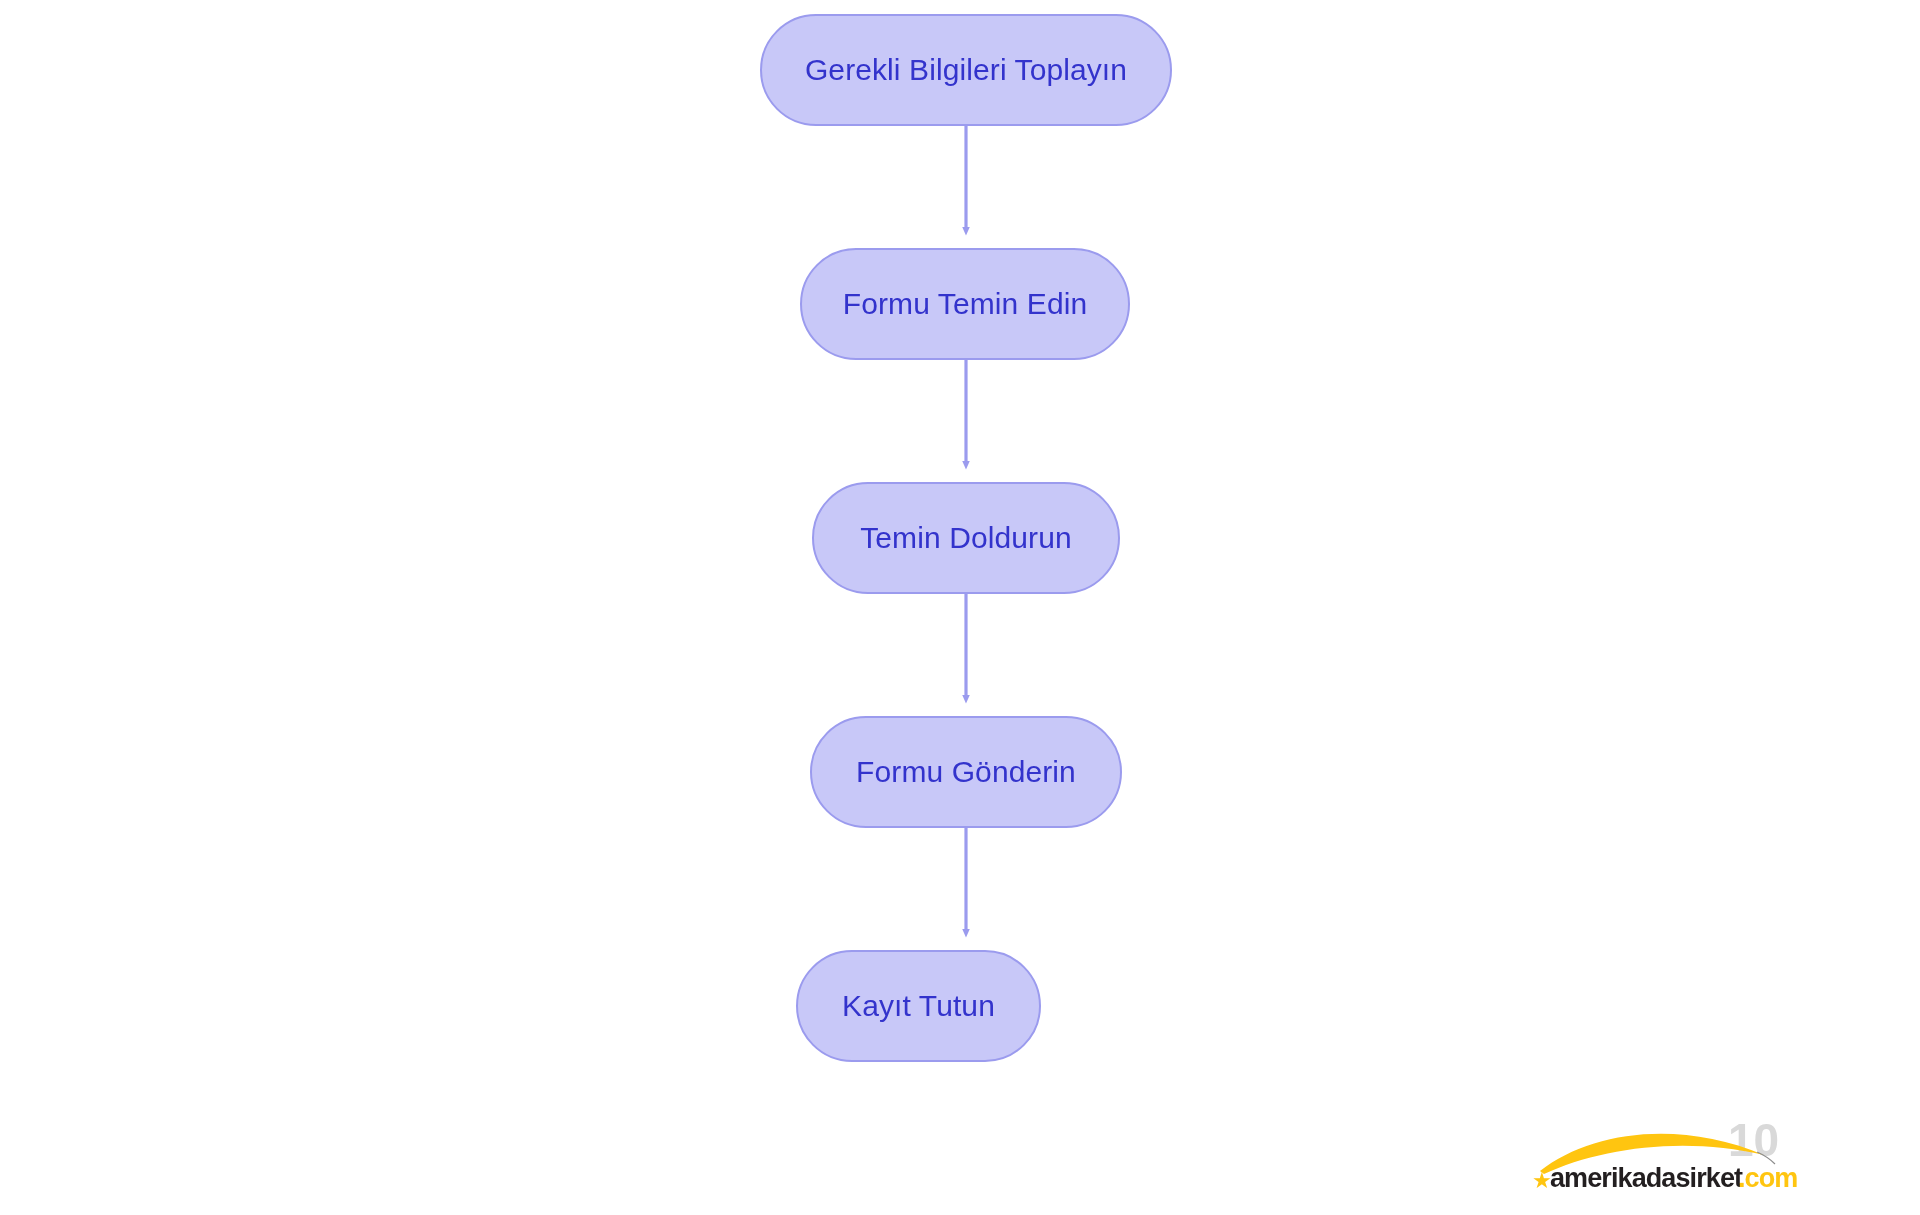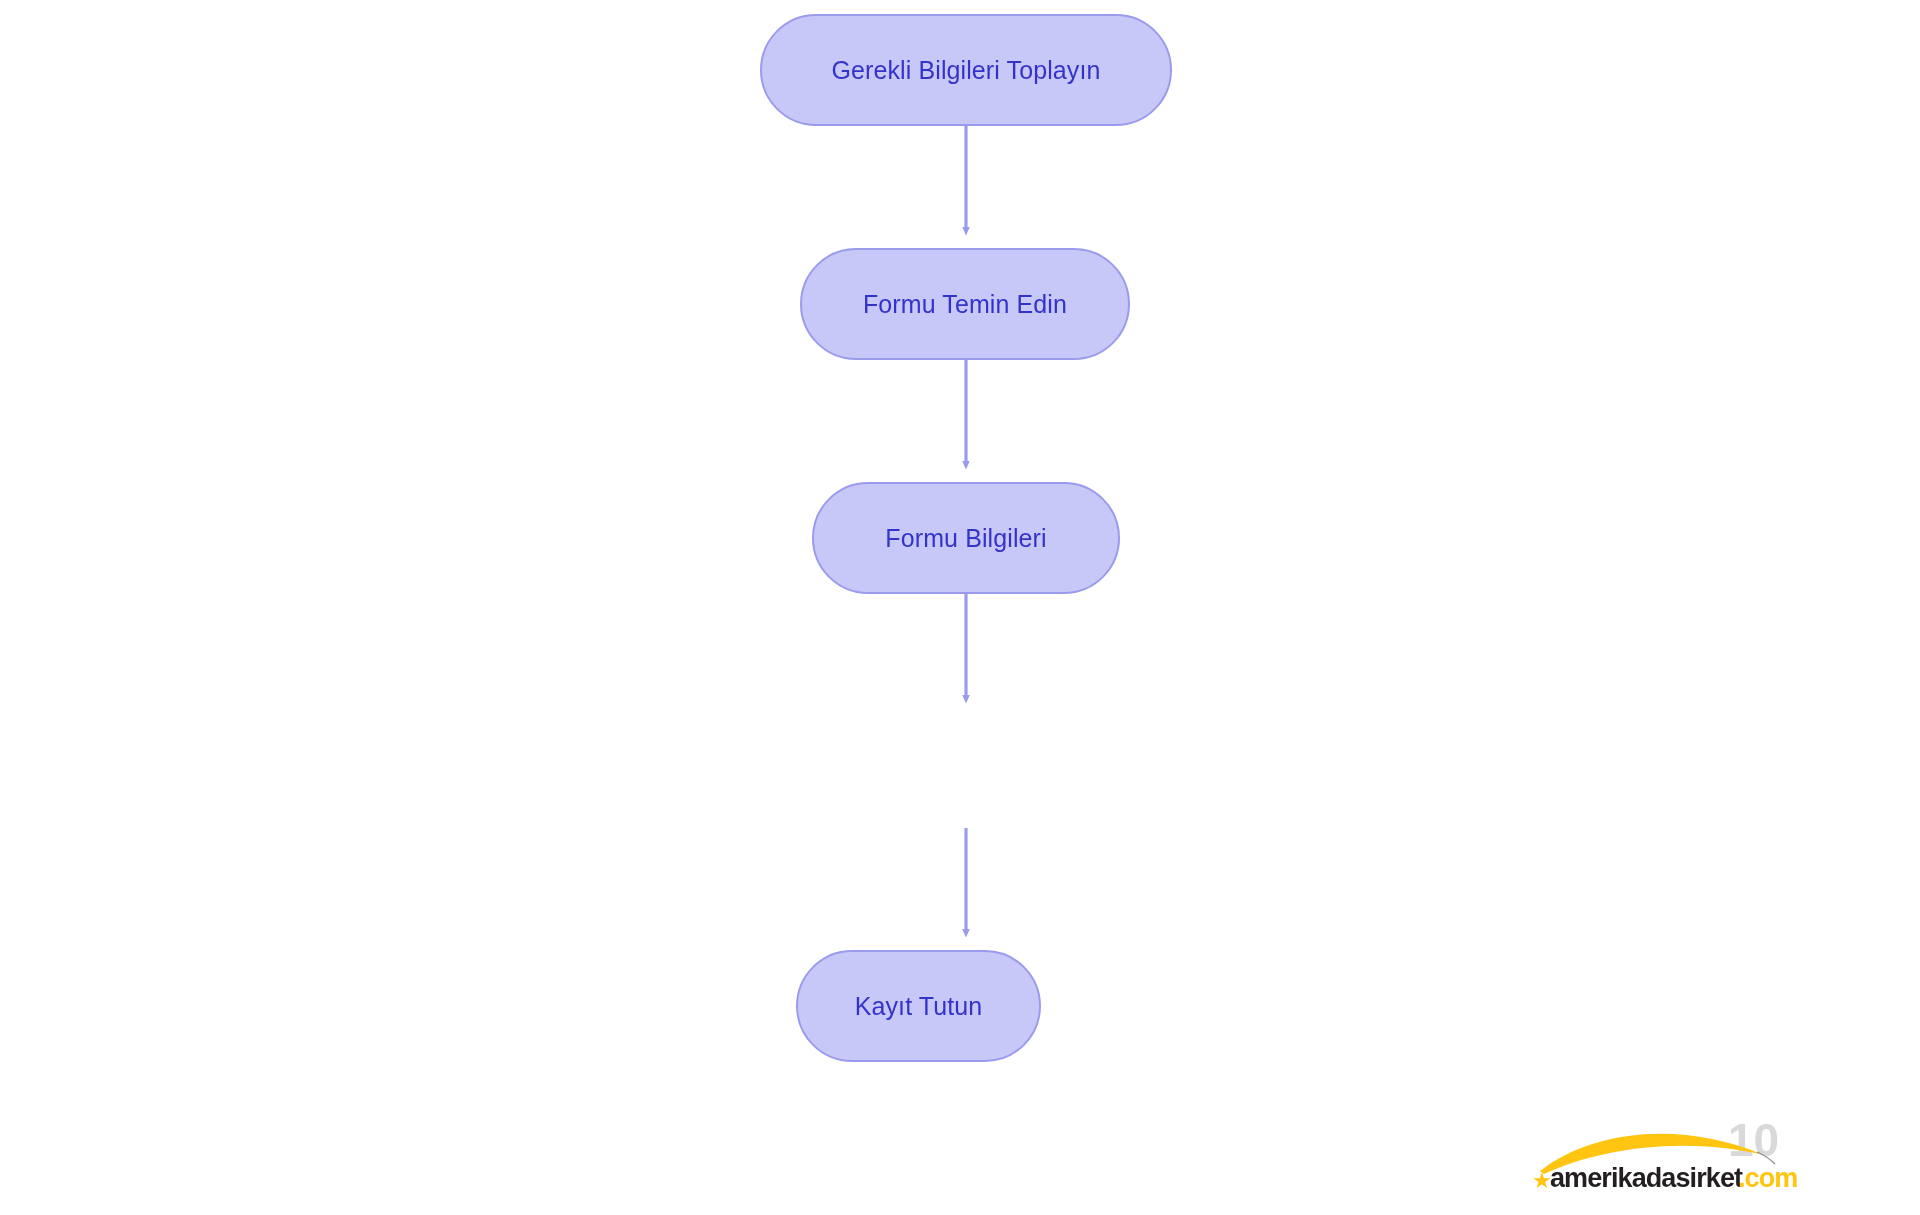--- a/index.html
+++ b/index.html
@@ -27,21 +27,21 @@
     box-sizing: border-box;
     background: #c8c8f8;
     border: 2px solid #9b9bee;
     border-radius: 9999px;
     display: flex;
     align-items: center;
     justify-content: center;
     color: #3333cc;
     font-family: "Liberation Sans", sans-serif;
     font-weight: 400;
-    font-size: 25px;
+    font-size: 30px;
     letter-spacing: 0.1px;
     white-space: nowrap;
     user-select: none;
   }
 
   .node-label {
     color: #3333cc;
     line-height: 1;
   }
 
@@ -107,23 +107,26 @@
 
   <div class="node" id="node-0">
     <span class="node-label">Gerekli Bilgileri Toplayın</span>
   </div>
 
   <div class="node" id="node-1">
     <span class="node-label">Formu Temin Edin</span>
   </div>
 
   <div class="node" id="node-2">
-    <span class="node-label">Formu Bilgileri</span>
+    <span class="node-label">Temin Doldurun</span>
   </div>
 
+  <div class="node" id="node-3">
+    <span class="node-label">Formu Gönderin</span>
+  </div>
 
   <div class="node" id="node-4">
     <span class="node-label">Kayıt Tutun</span>
   </div>
 
 </div>
 
 <div id="site-logo">
   <svg id="logo-svg" viewBox="0 0 272 90" xmlns="http://www.w3.org/2000/svg">
 

